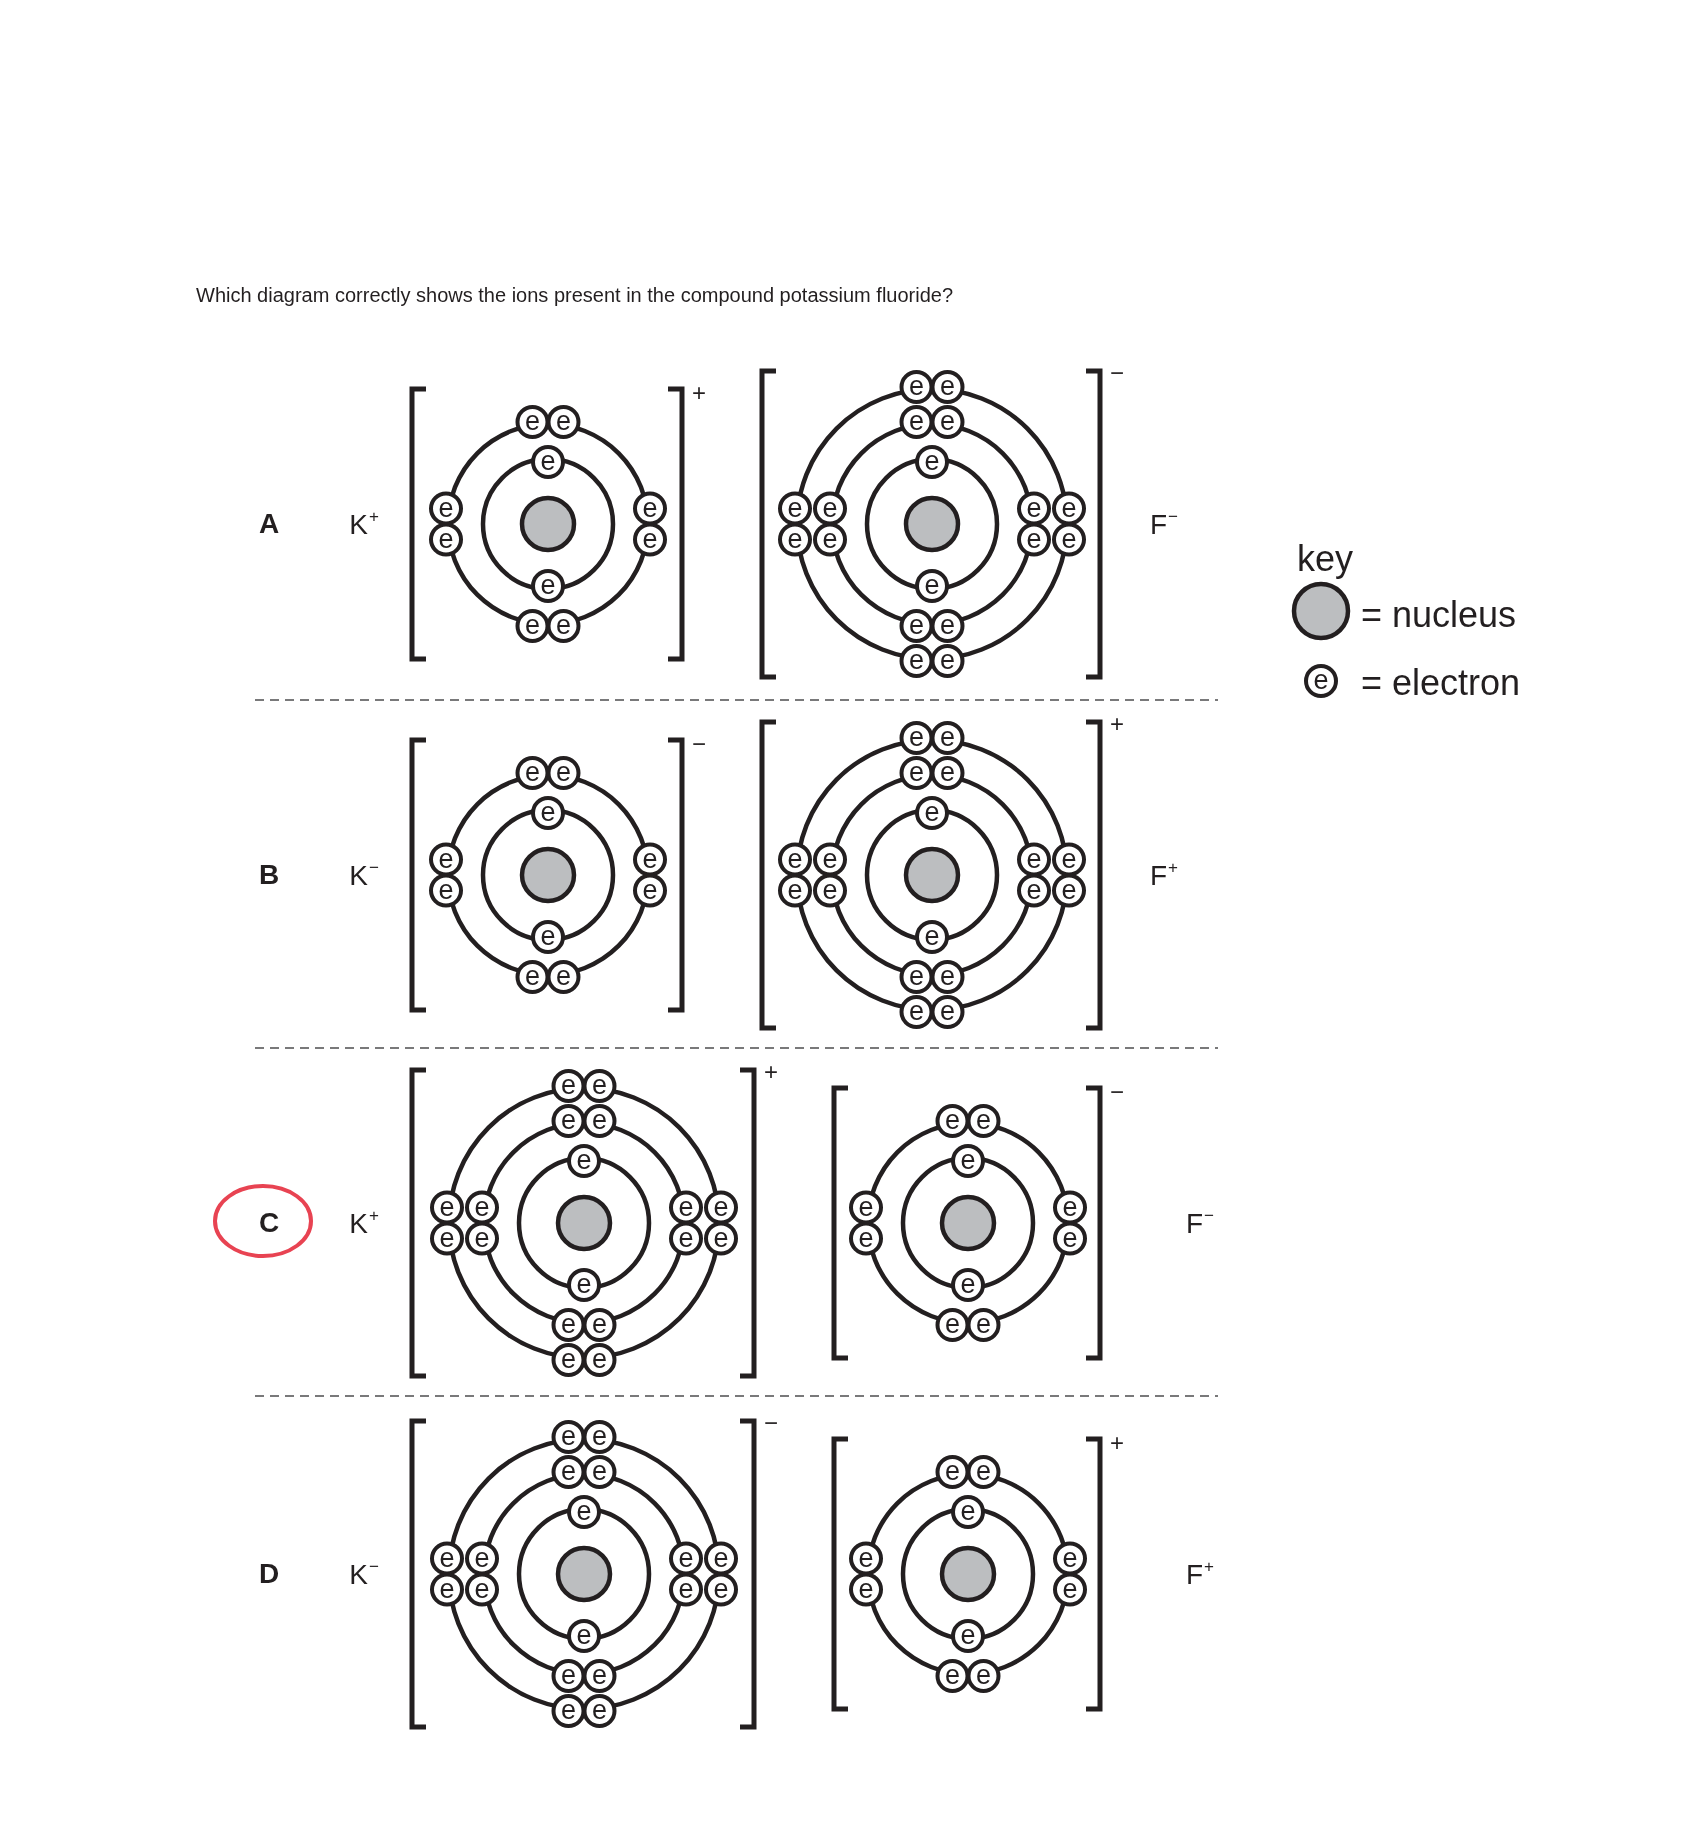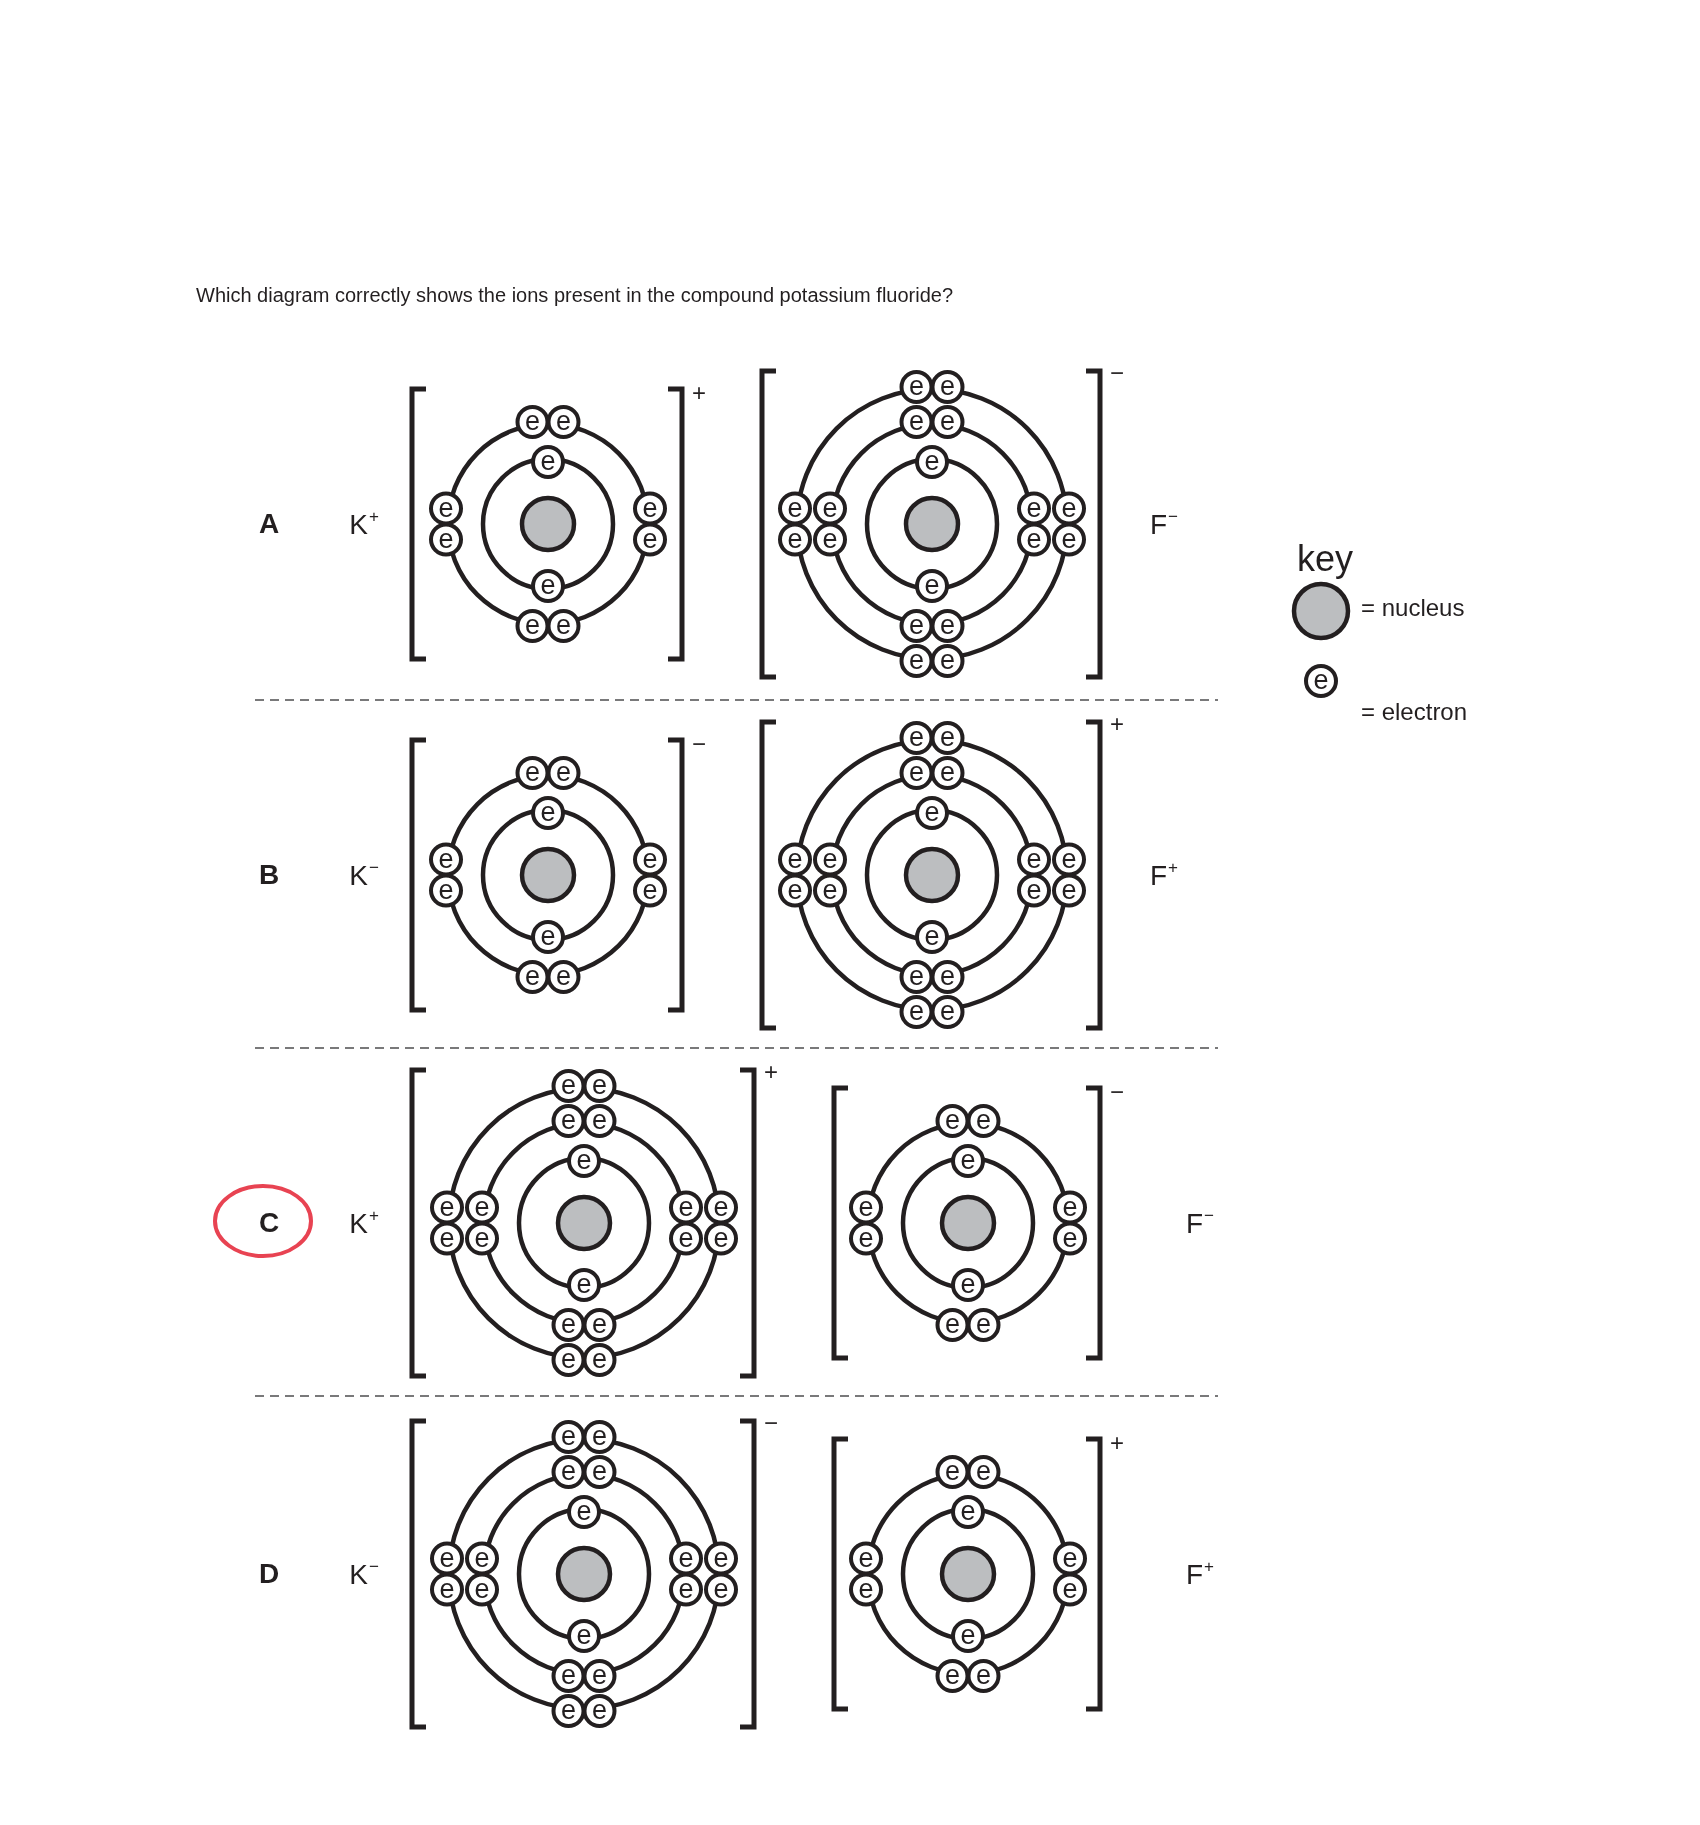--- a/index.html
+++ b/index.html
@@ -3,21 +3,21 @@
 <meta charset="utf-8">
 <style>
   html, body { margin: 0; padding: 0; background: #ffffff; }
   body { width: 1700px; height: 1825px; position: relative; overflow: hidden;
          font-family: "Liberation Sans", sans-serif; color: #231f20; }
   .question { position: absolute; left: 196px; top: 284px; font-size: 20px; white-space: nowrap; }
   .opt-label { position: absolute; font-size: 28px; font-weight: bold; transform: translate(-50%,-50%); }
   .ion-label { position: absolute; font-size: 28px; transform: translate(-50%,-50%); white-space: nowrap; }
   .ion-label sup { font-size: 17px; vertical-align: 12px; margin-left: 1px; }
   .key-title { position: absolute; left: 1297px; top: 538px; font-size: 36px; }
-  .key-text { position: absolute; font-size: 24px; white-space: nowrap; }
+  .key-text { position: absolute; font-size: 36px; white-space: nowrap; }
   svg#diagram { position: absolute; left: 0; top: 0; }
   .ring { fill: none; stroke: #231f20; stroke-width: 4.5; }
   .nucleus { fill: #bcbec0; stroke: #231f20; stroke-width: 4.5; }
   .electron circle { fill: #fff; stroke: #231f20; stroke-width: 4; }
   .electron text { font-family: "Liberation Sans", sans-serif; font-size: 27px; fill: #231f20; text-anchor: middle; dominant-baseline: central; }
   .bracket { fill: none; stroke: #231f20; stroke-width: 5; }
   .charge { font-family: "Liberation Sans", sans-serif; font-size: 24px; fill: #231f20; }
   .divider { stroke: #4d4d4f; stroke-width: 1.6; stroke-dasharray: 9 6; }
   .answer-mark { fill: none; stroke: #e84352; stroke-width: 4; }
 </style>
@@ -36,21 +36,21 @@
 <div class="ion-label" style="left:364px; top:1223px;"><span>K</span><sup>+</sup></div>
 <div class="ion-label" style="left:364px; top:1574px;"><span>K</span><sup>−</sup></div>
 
 <div class="ion-label" style="left:1164px; top:524px;"><span>F</span><sup>−</sup></div>
 <div class="ion-label" style="left:1164px; top:875px;"><span>F</span><sup>+</sup></div>
 <div class="ion-label" style="left:1200px; top:1223px;"><span>F</span><sup>−</sup></div>
 <div class="ion-label" style="left:1200px; top:1574px;"><span>F</span><sup>+</sup></div>
 
 <div class="key-title">key</div>
 <div class="key-text" style="left:1361px; top:594px;">= nucleus</div>
-<div class="key-text" style="left:1361px; top:698px;">= electron</div>
+<div class="key-text" style="left:1361px; top:662px;">= electron</div>
 
 <svg id="diagram" width="1700" height="1825" viewBox="0 0 1700 1825">
 
   <line class="divider" x1="255" y1="700" x2="1218" y2="700"></line>
   <line class="divider" x1="255" y1="1048" x2="1218" y2="1048"></line>
   <line class="divider" x1="255" y1="1396" x2="1218" y2="1396"></line>
 
   <ellipse class="answer-mark" cx="263" cy="1221" rx="48" ry="35"></ellipse>
 
   <circle class="nucleus" cx="1321" cy="611" r="27"></circle>

